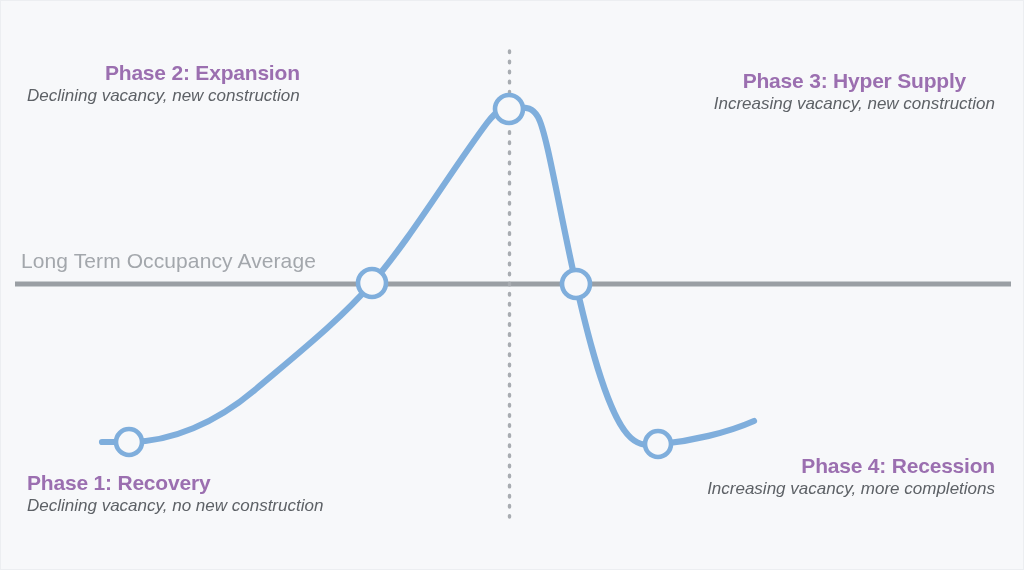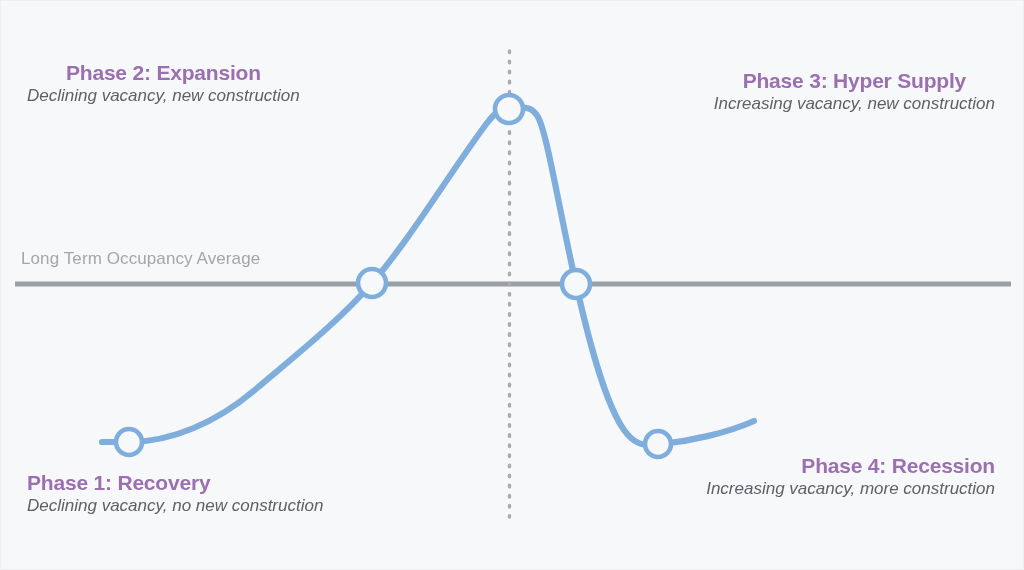--- a/index.html
+++ b/index.html
@@ -33,30 +33,30 @@
     white-space: nowrap;
   }
   .phase-desc {
     font-size: 17px;
     font-style: italic;
     color: #5d6166;
     line-height: 1.3;
     margin-top: 0;
     white-space: nowrap;
   }
-  #phase2 { left: 26px; top: 60px; text-align: center; }
+  #phase2 { left: 26px; top: 60px; text-align: right; }
   #phase3 { right: 28px; top: 68px; text-align: center; }
   #phase1 { left: 26px; top: 470px; text-align: left; }
   #phase4 { right: 28px; top: 453px; text-align: right; }
 
   #avg-label {
     position: absolute;
     left: 20px;
     top: 248px;
-    font-size: 17px;
+    font-size: 21px;
     color: #a3a7ac;
     letter-spacing: 0.1px;
     white-space: nowrap;
   }
   #chart-svg {
     position: absolute;
     left: 0;
     top: 0;
     width: 1024px;
     height: 570px;
@@ -106,16 +106,16 @@
     <div class="phase-desc">Increasing vacancy, new construction</div>
   </div>
 
   <div class="phase-block" id="phase1">
     <div class="phase-title">Phase 1: Recovery</div>
     <div class="phase-desc">Declining vacancy, no new construction</div>
   </div>
 
   <div class="phase-block" id="phase4">
     <div class="phase-title">Phase 4: Recession</div>
-    <div class="phase-desc">Increasing vacancy, more construction</div>
+    <div class="phase-desc">Increasing vacancy, more completions</div>
   </div>
 
 </div>
 
 </body></html>

